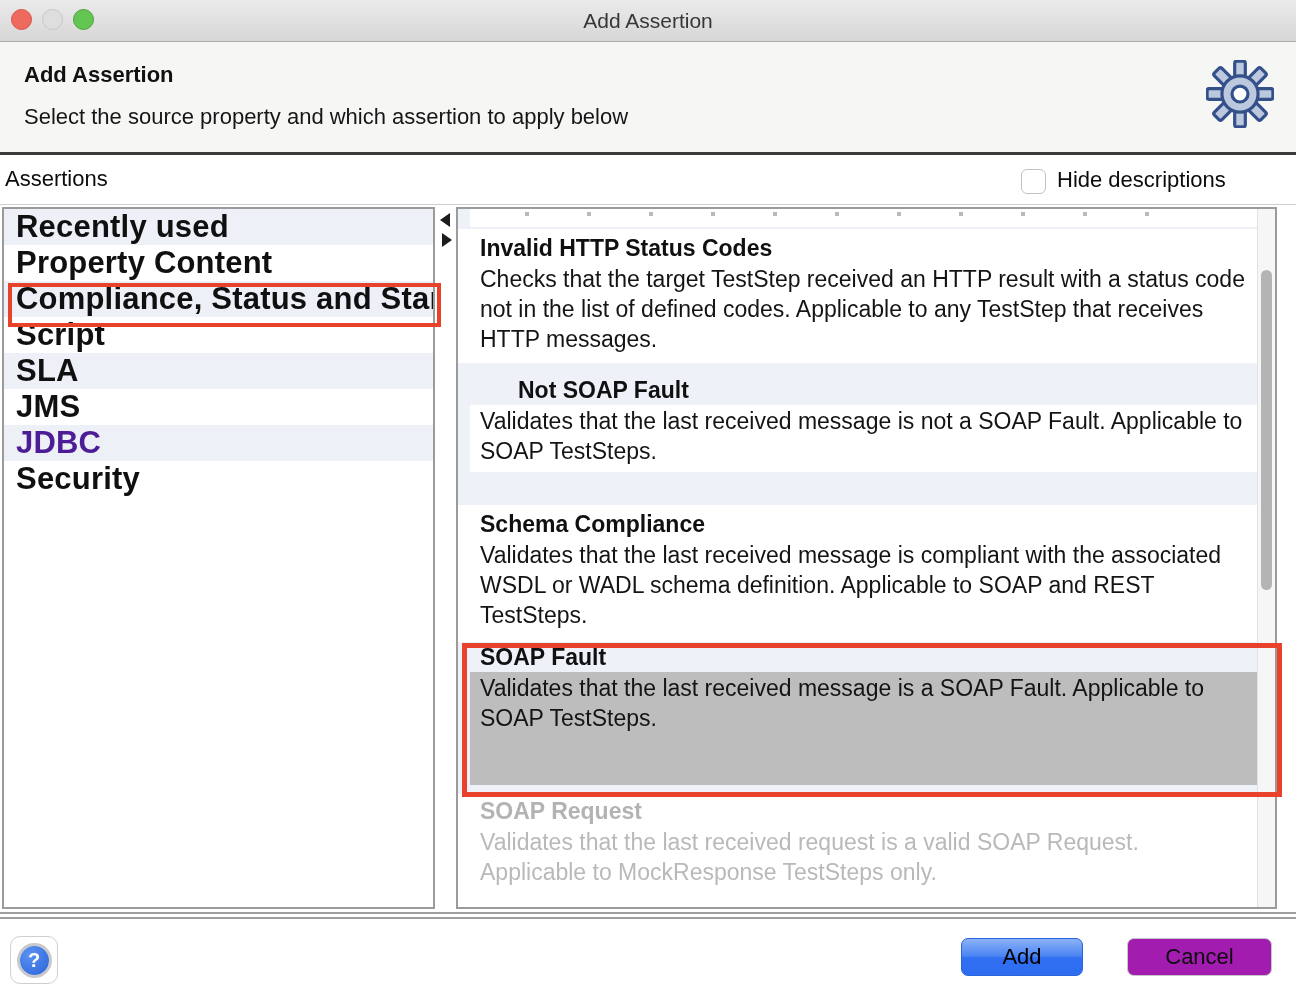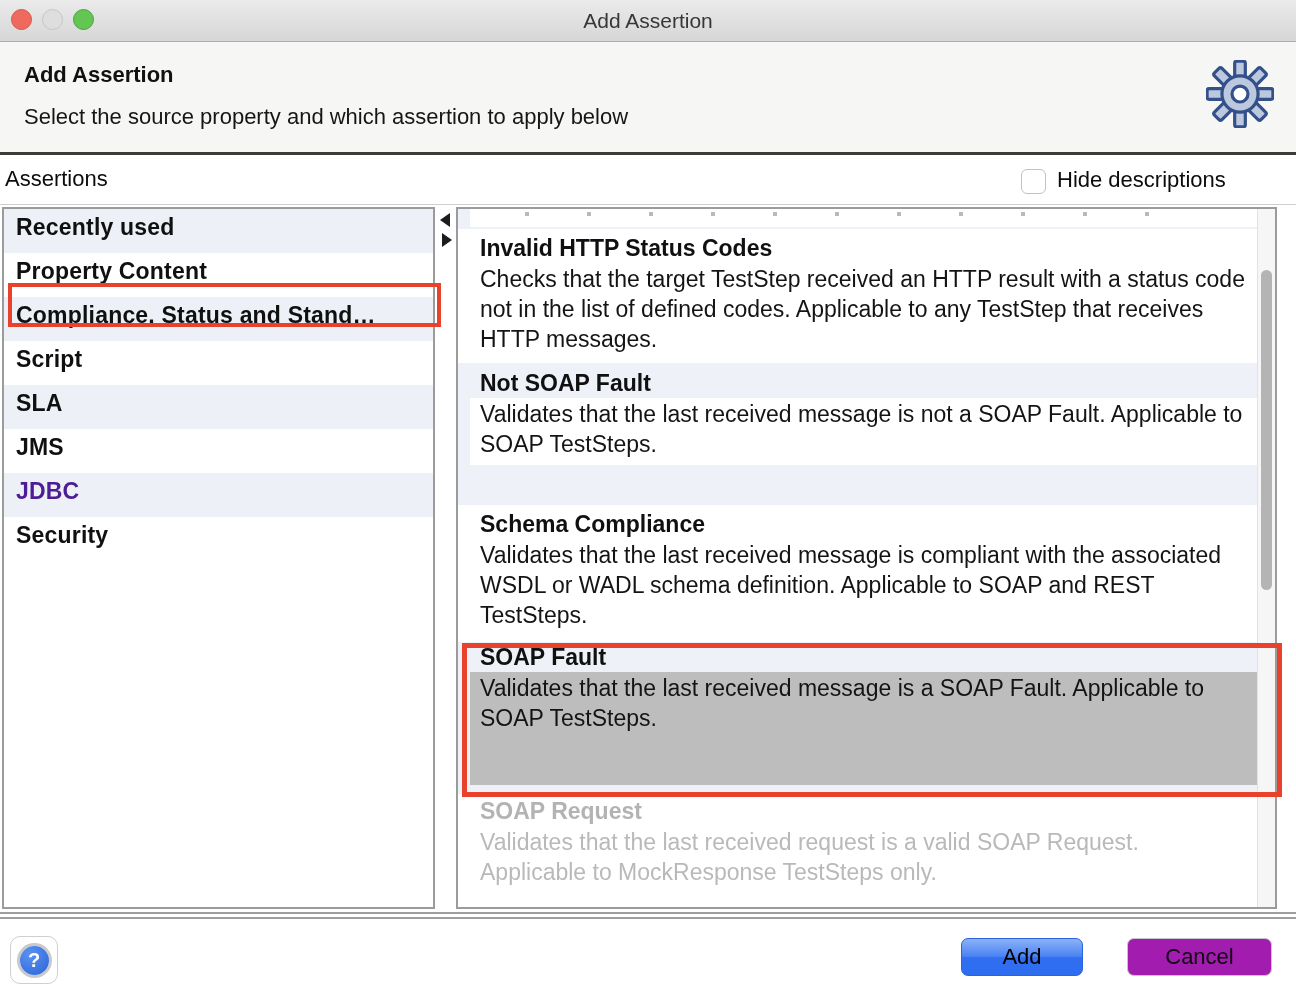--- a/index.html
+++ b/index.html
@@ -27,21 +27,21 @@
   
   .assertions-label { position:absolute; left:5px; top:166px; font-size:22px; color:#0c0c0c; }
   .cb-box { position:absolute; left:1021px; top:169px; width:25px; height:25px; box-sizing:border-box;
     border:1.5px solid #c2c2c2; border-radius:6px; background:#fff; }
   .cb-label { position:absolute; left:1057px; top:167px; font-size:22px; color:#0c0c0c; }
   .hairline-top { position:absolute; left:0; top:204px; width:1296px; height:1px; background:#cfcfcf; }
 
   
   .left-panel { position:absolute; left:2px; top:207px; width:433px; height:702px; box-sizing:border-box;
     background:#fff; border:2px solid #9b9b9b; overflow:hidden; }
-  .cat-row { height:44px; line-height:36px; padding-left:12px; font-size:23px; font-weight:bold;
+  .cat-row { height:36px; line-height:36px; padding-left:12px; font-size:31px; font-weight:bold;
     color:#101010; letter-spacing:0.2px; white-space:nowrap; }
   .cat-row.stripe { background:#edf1f7; }
   .cat-row.disabled { color:#4c1d95; }
 
   
   .split-arrow { position:absolute; width:0; height:0; }
   .split-arrow.left  { left:440px; top:213px; border-top:7px solid transparent; border-bottom:7px solid transparent; border-right:10px solid #1c1c1c; }
   .split-arrow.right { left:442px; top:233px; border-top:7px solid transparent; border-bottom:7px solid transparent; border-left:10px solid #1c1c1c; }
 
   
@@ -141,21 +141,21 @@
         <div class="clip-marks"></div>
       </div>
     </div>
 
     <div class="cell" style="height:134px;">
       <div class="cell-title" style="padding-top:4px;">Invalid HTTP Status Codes</div>
       <div class="cell-desc">Checks that the target TestStep received an HTTP result with a status code not in the list of defined codes. Applicable to any TestStep that receives HTTP messages.</div>
     </div>
 
     <div class="cell tint" style="height:142px;">
-      <div class="cell-title" style="padding-top:5px;">Not SOAP Fault</div>
+      <div class="cell-title" style="padding-top:12px;margin-left:38px;">Not SOAP Fault</div>
       <div class="cell-desc" style="min-height:62px;">Validates that the last received message is not a SOAP Fault. Applicable to SOAP TestSteps.</div>
     </div>
 
     <div class="cell" style="height:137px;">
       <div class="cell-title" style="padding-top:4px;">Schema Compliance</div>
       <div class="cell-desc">Validates that the last received message is compliant with the associated WSDL or WADL schema definition. Applicable to SOAP and REST TestSteps.</div>
     </div>
 
     <div class="cell tint" style="height:152px;">
       <div class="cell-title" style="">SOAP Fault</div>

